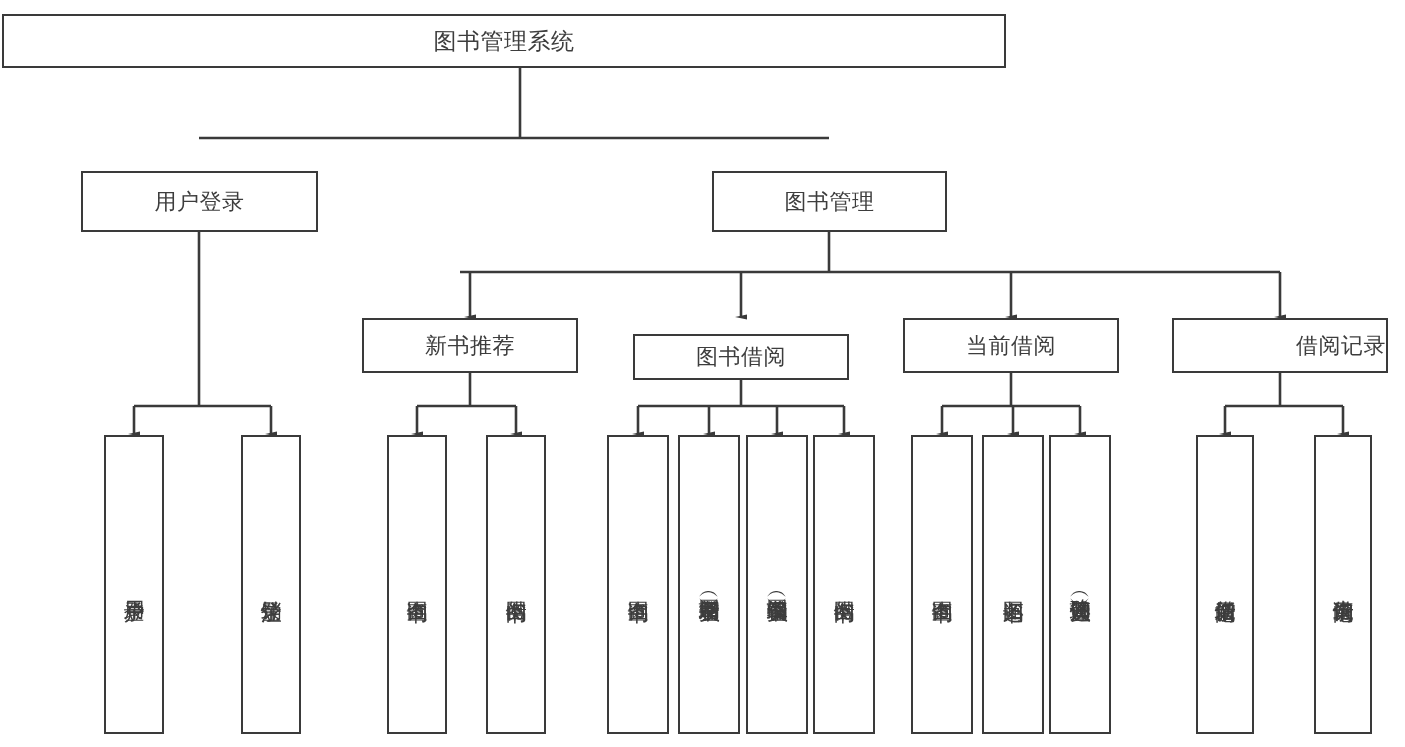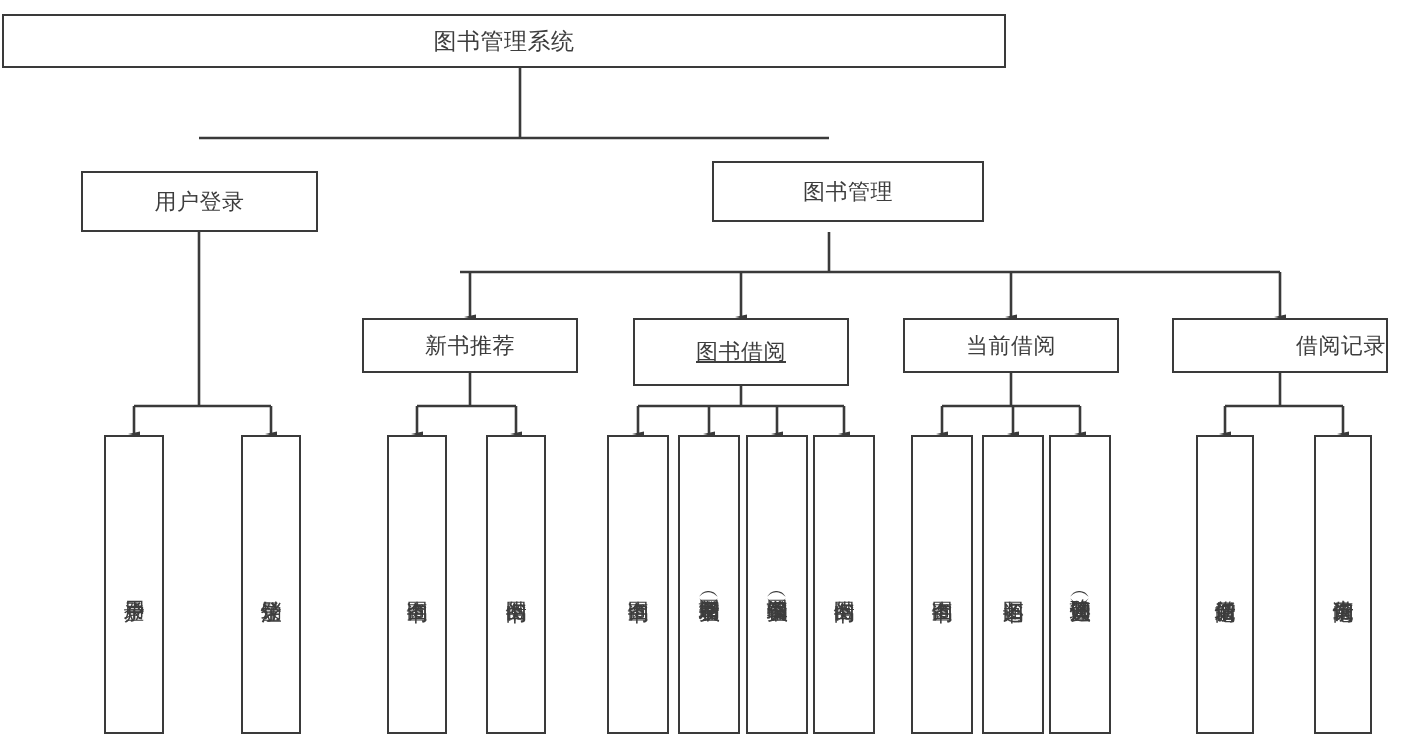--- a/index.html
+++ b/index.html
@@ -107,27 +107,27 @@
       </g>
   </svg>
 
   <div id="nodes">
       <div class="node h root" style="left: 2px; top: 14px; width: 1004px; height: 54px;">
         <span>图书管理系统</span>
       </div>
       <div class="node h" style="left: 81px; top: 171px; width: 237px; height: 61px;">
         <span>用户登录</span>
       </div>
-      <div class="node h" style="left: 712px; top: 161px; width: 272px; height: 61px;">
+      <div class="node h" style="left: 712px; top: 171px; width: 235px; height: 61px;">
         <span>图书管理</span>
       </div>
       <div class="node h" style="left: 362px; top: 318px; width: 216px; height: 55px;">
         <span>新书推荐</span>
       </div>
-      <div class="node h" style="left: 633px; top: 318px; width: 216px; height: 68px; text-decoration: underline;">
+      <div class="node h" style="left: 633px; top: 334px; width: 216px; height: 46px;">
         <span>图书借阅</span>
       </div>
       <div class="node h" style="left: 903px; top: 318px; width: 216px; height: 55px;">
         <span>当前借阅</span>
       </div>
       <div class="node h" style="left: 1172px; top: 318px; width: 216px; height: 55px; justify-content: flex-end;">
         <span>借阅记录</span>
       </div>
       <div class="node v" style="left: 104px; top: 435px; width: 60px; height: 299px;">
         <span>用户登录</span>

